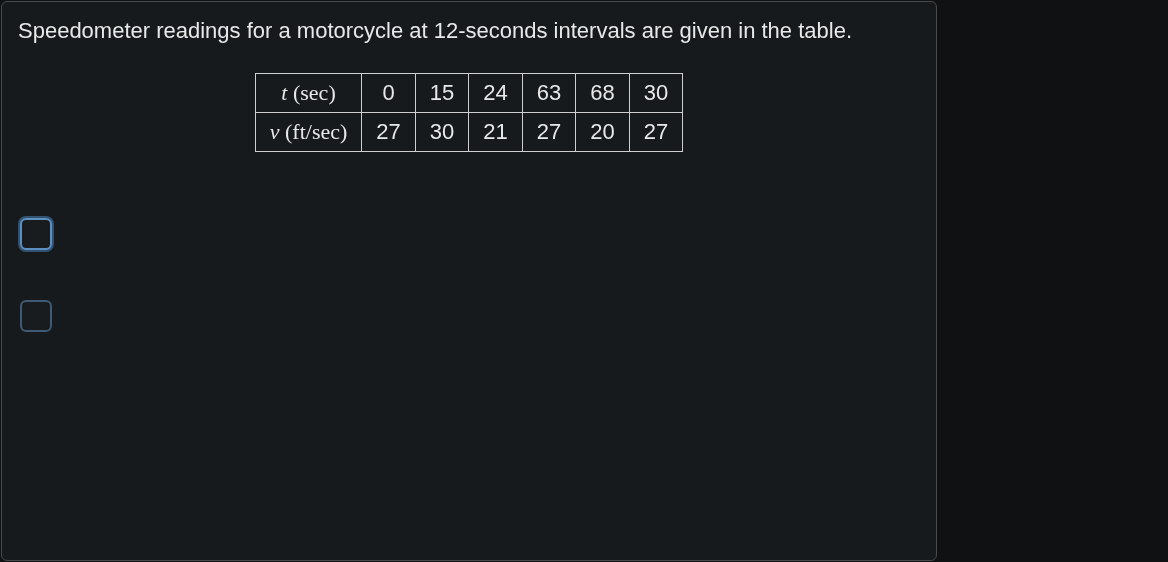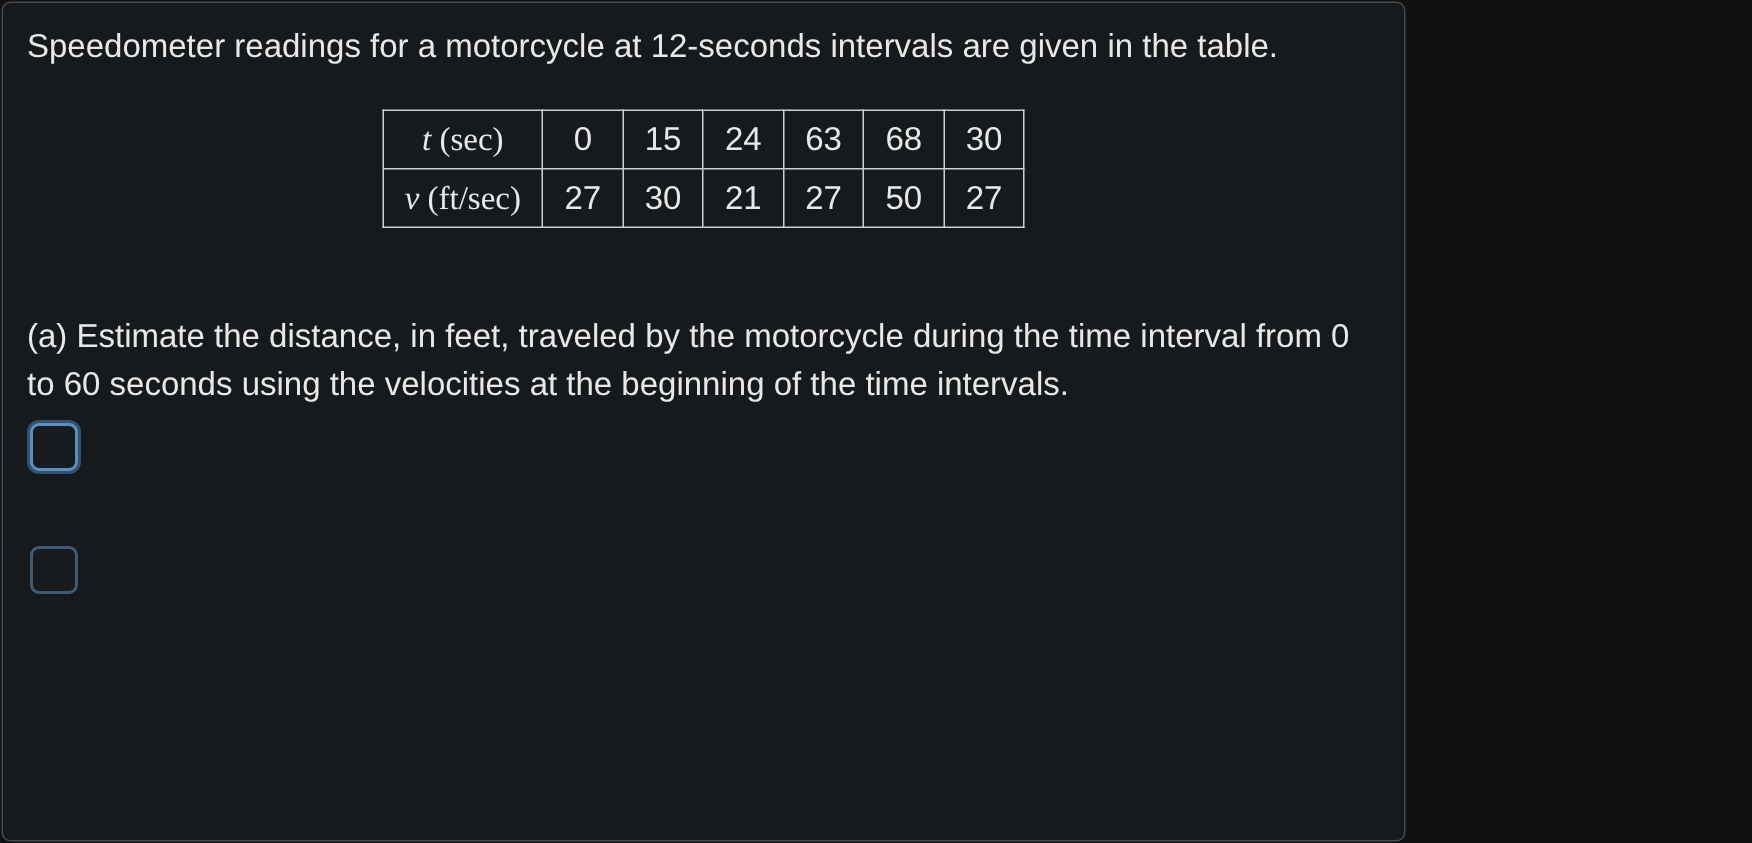--- a/index.html
+++ b/index.html
@@ -107,27 +107,26 @@
         <td>30</td>
       </tr>
       <tr>
         <td class="hdrcell">
           <span class="ivar">v</span><span> (</span><span class="unit">ft/sec</span><span>)</span>
         </td>
         <td>27</td>
         <td>30</td>
         <td>21</td>
         <td>27</td>
-        <td>50</td>
+        <td>20</td>
         <td>27</td>
       </tr>
     </tbody>
       </table>
   </div>
 
-  <div class="qtext">(a) Estimate the distance, in feet, traveled by the motorcycle during the time interval from 0 to 60 seconds using the velocities at the beginning of the time intervals.</div>
   <input type="text" class="answer-box focused" value="" style="">
 
   <div class="gap"></div>
 
   <input type="text" class="answer-box" value="" style="">
 
 </div>
 
 </body></html>

